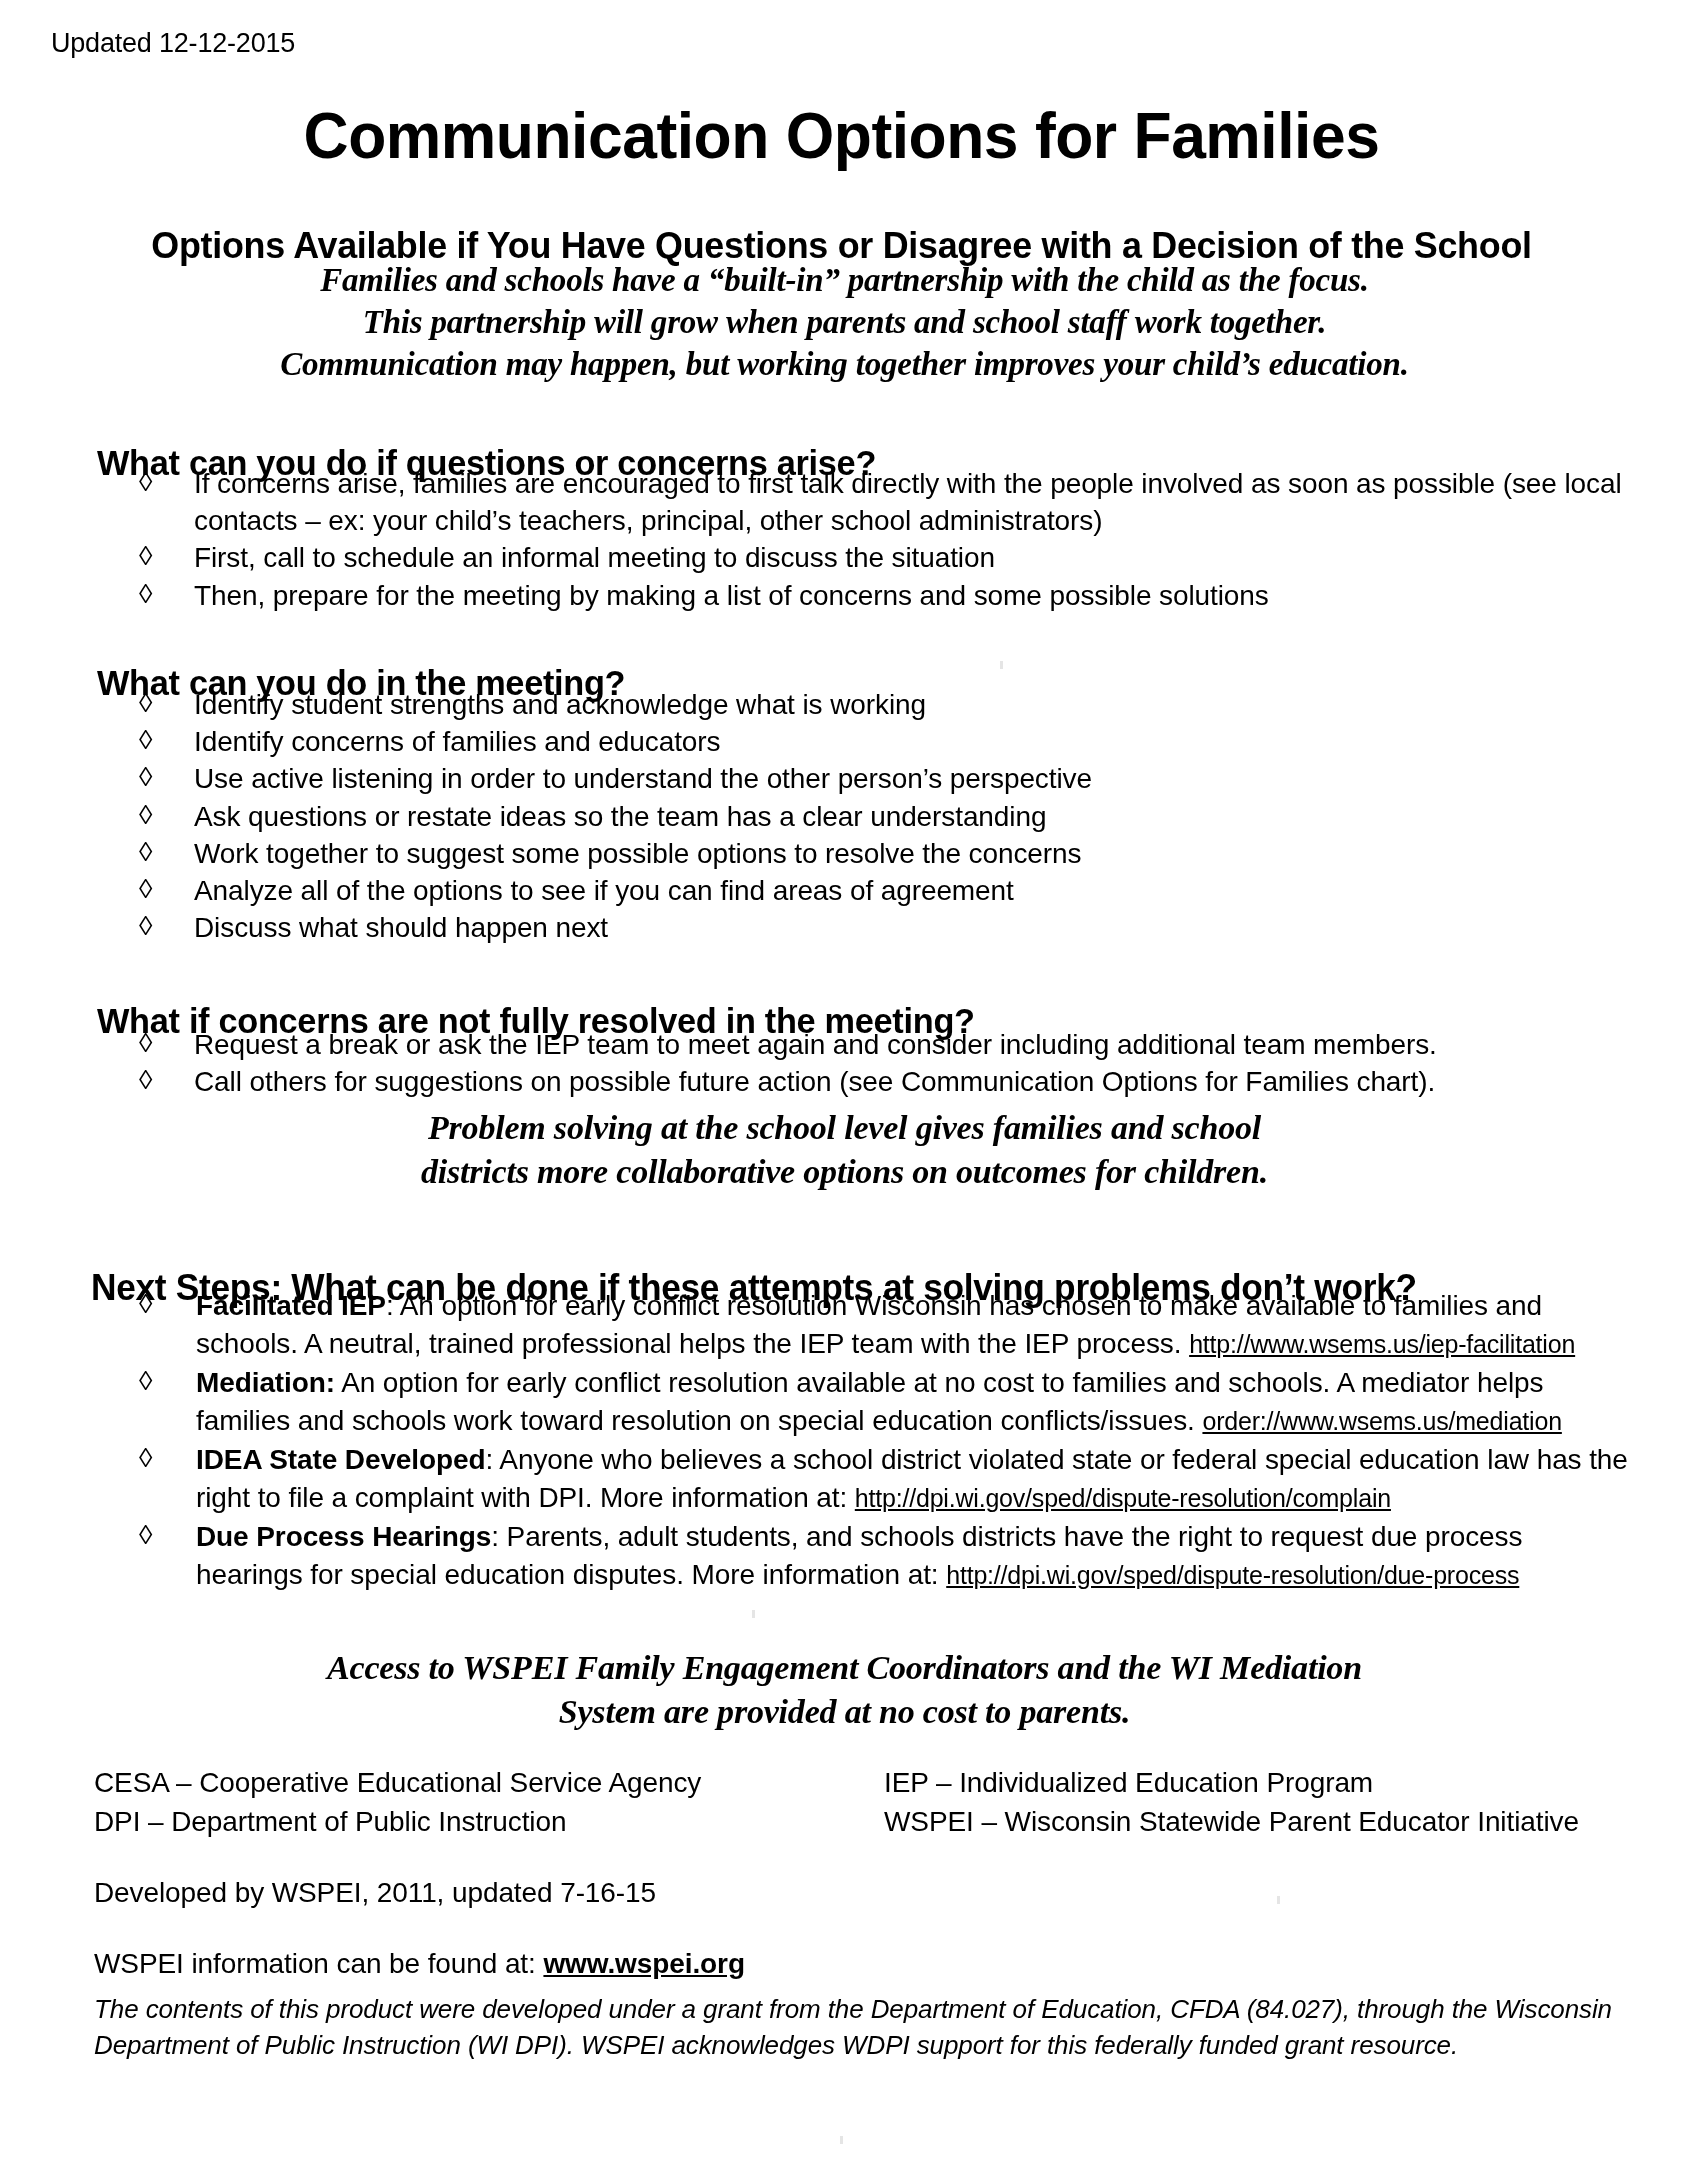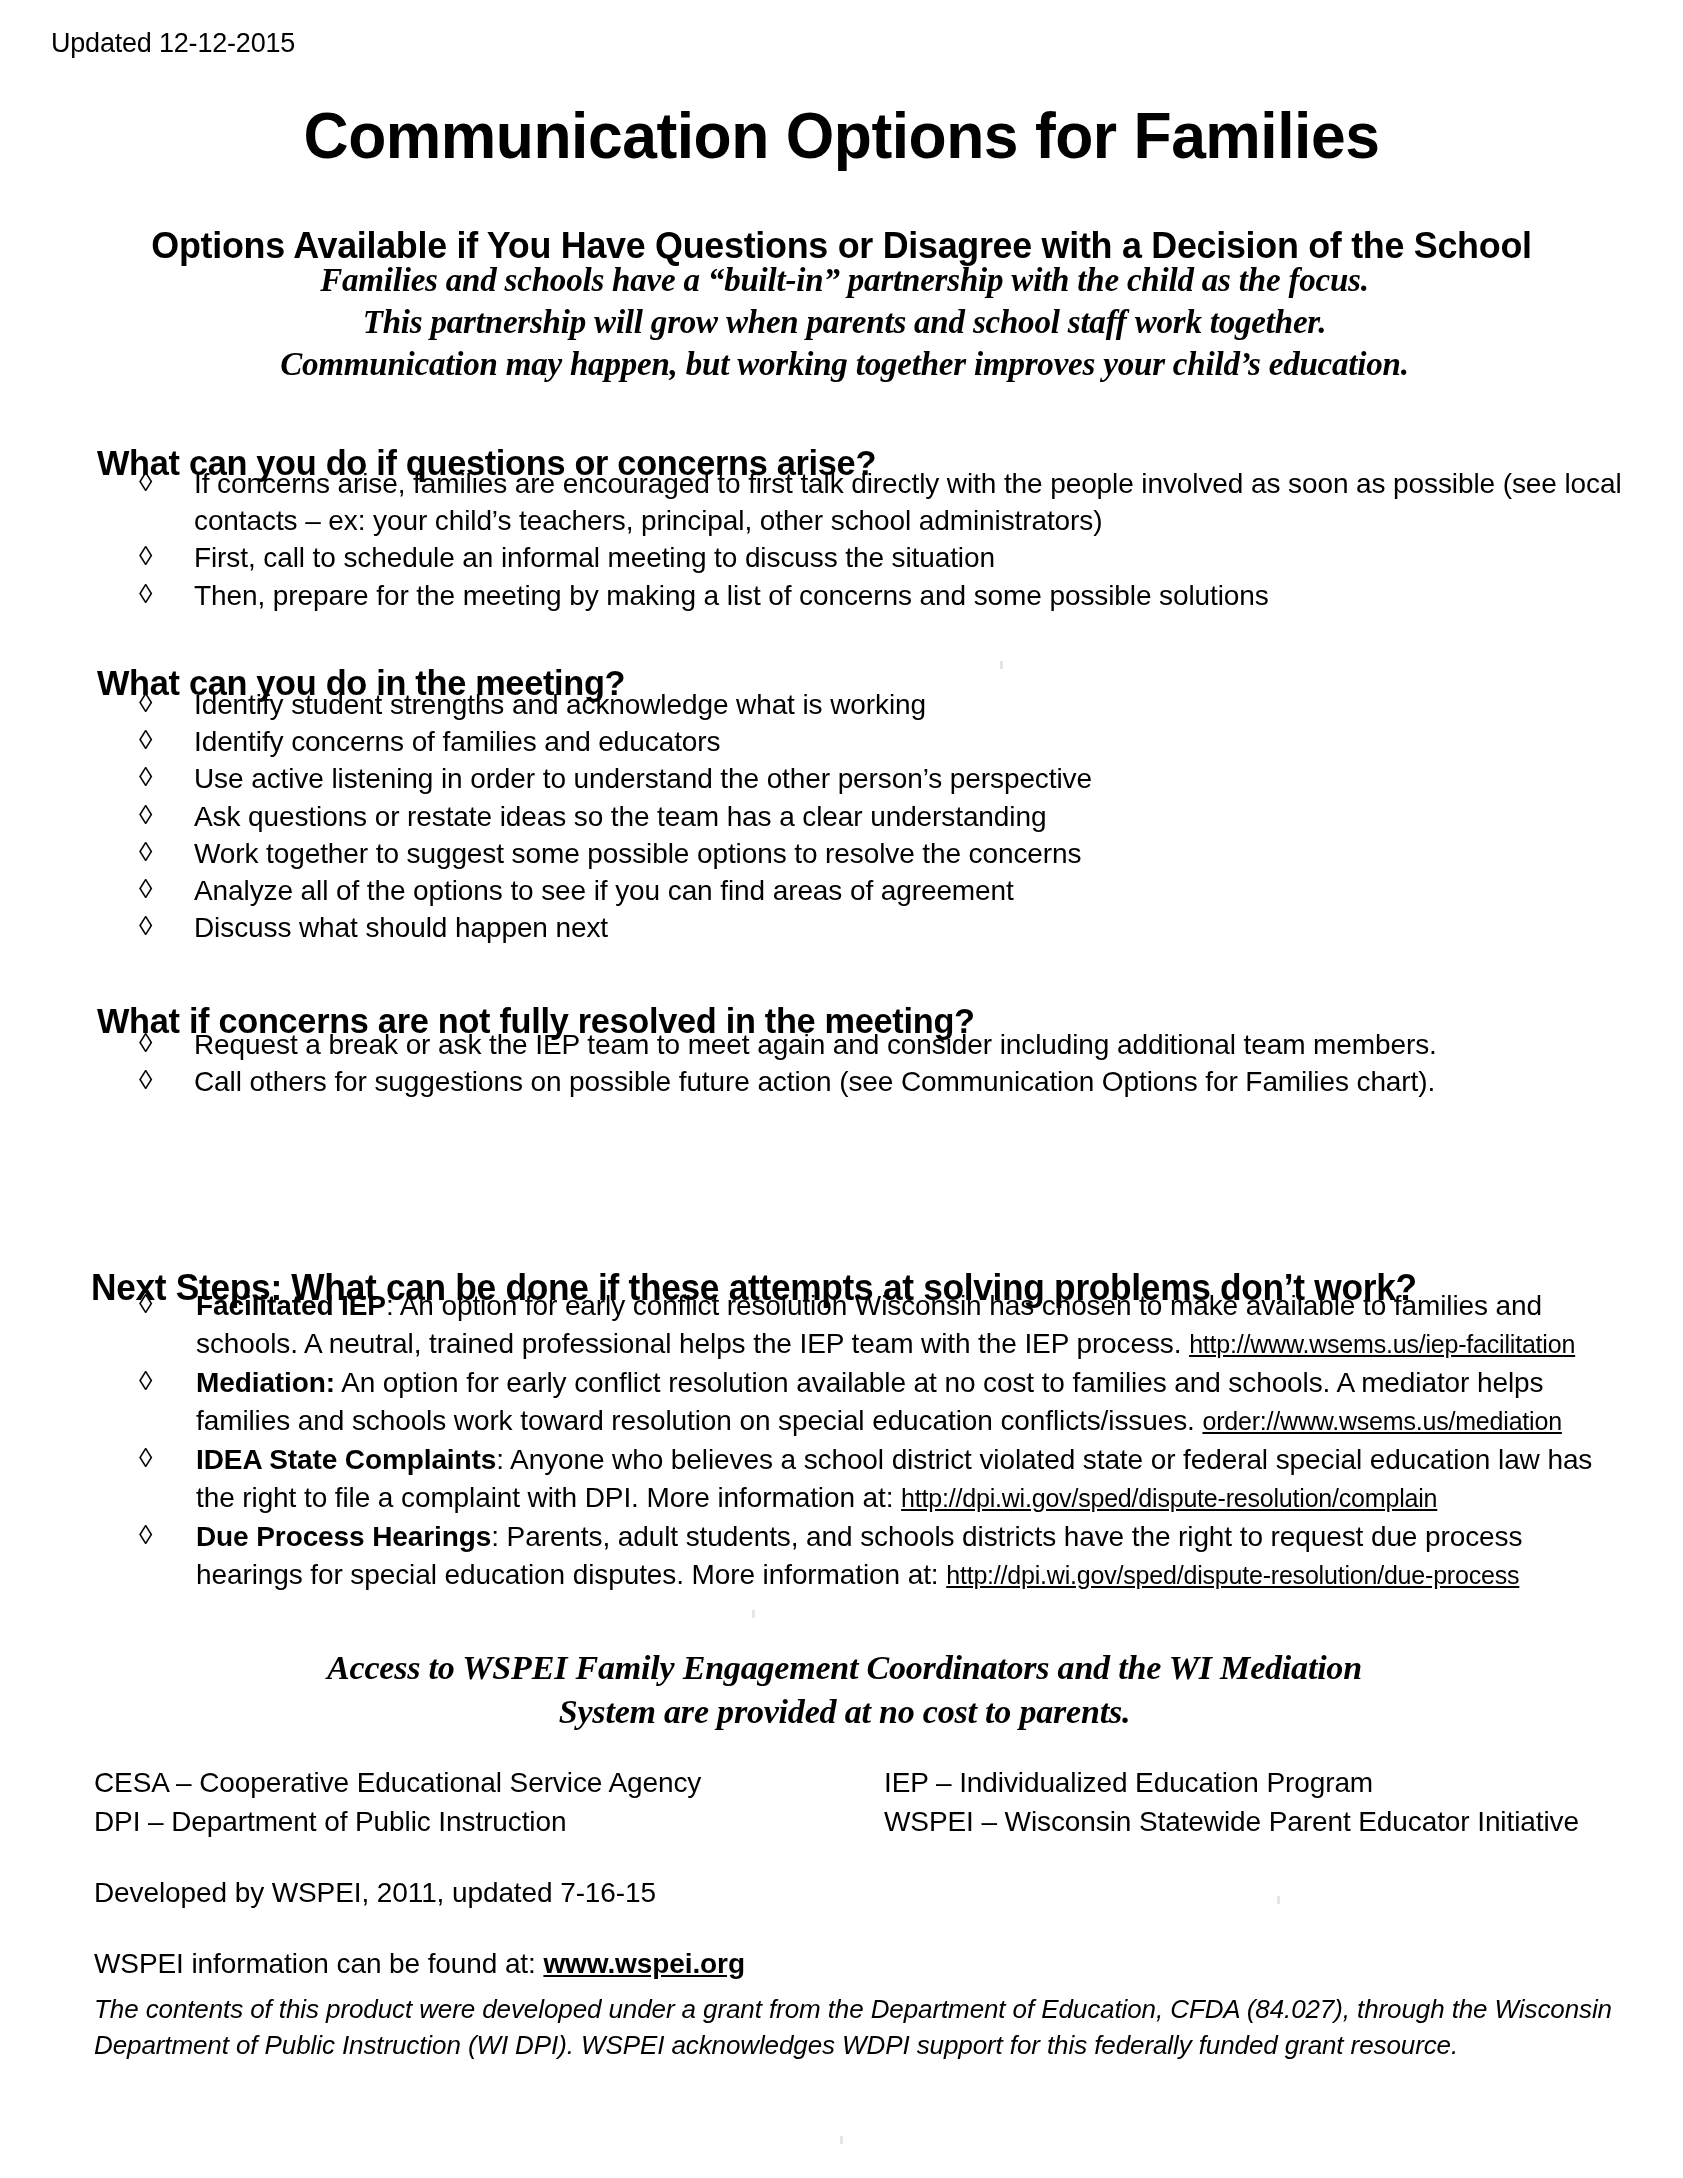--- a/index.html
+++ b/index.html
@@ -261,38 +261,42 @@
     <div class="bullet-row">
       <span class="bullet-mark">◊</span>
       <span class="bullet-text">Request a break or ask the IEP team to meet again and consider including additional team members.</span>
     </div>
     <div class="bullet-row">
       <span class="bullet-mark">◊</span>
       <span class="bullet-text">Call others for suggestions on possible future action (see Communication Options for Families chart).</span>
     </div>
   </div>
 
+  <div class="quote-block serif-i" id="quote-problem">
+    <div>Problem solving at the school level gives families and school</div>
+    <div>districts more collaborative options on outcomes for children.</div>
+  </div>
 
   <h3 class="section-heading sans" id="heading-next" style="left:91px; top:1231px; font-size:36px;">Next Steps:  What can be done if these attempts at solving problems don’t work?</h3>
 
   <div class="bullets" id="list-next-steps" style="left:139px; right:54px; top:1287px;">
 
     <div class="bullet-row">
       <span class="bullet-mark">◊</span>
       <span class="bullet-text"><b>Facilitated IEP</b><span>: </span><span>An option for early conflict resolution Wisconsin has chosen to make available to families and schools. A neutral, trained professional helps the IEP team with the IEP process. </span><span class="url">http://www.wsems.us/iep-facilitation</span></span>
     </div>
 
     <div class="bullet-row">
       <span class="bullet-mark">◊</span>
       <span class="bullet-text"><b>Mediation:</b><span> </span><span>An option for early conflict resolution available at no cost to families and schools.  A mediator helps families and schools work toward resolution on special education conflicts/issues. </span><span class="url">order://www.wsems.us/mediation</span></span>
     </div>
 
     <div class="bullet-row">
       <span class="bullet-mark">◊</span>
-      <span class="bullet-text"><b>IDEA State Complaints</b><span>: </span><span>Anyone who believes a school district violated state or federal special education law has the right to file a complaint with DPI.  More information at: </span><span class="url">http://dpi.wi.gov/sped/dispute-resolution/complain</span></span>
+      <span class="bullet-text"><b>IDEA State Developed</b><span>: </span><span>Anyone who believes a school district violated state or federal special education law has the right to file a complaint with DPI.  More information at: </span><span class="url">http://dpi.wi.gov/sped/dispute-resolution/complain</span></span>
     </div>
 
     <div class="bullet-row">
       <span class="bullet-mark">◊</span>
       <span class="bullet-text"><b>Due Process Hearings</b><span>: </span><span>Parents, adult students, and schools districts have the right to request due process hearings for special education disputes.  More information at: </span><span class="url">http://dpi.wi.gov/sped/dispute-resolution/due-process</span></span>
     </div>
   </div>
 
   <div class="quote-block serif-i" id="quote-access">
     <div>Access to WSPEI Family Engagement Coordinators and the WI Mediation</div>

